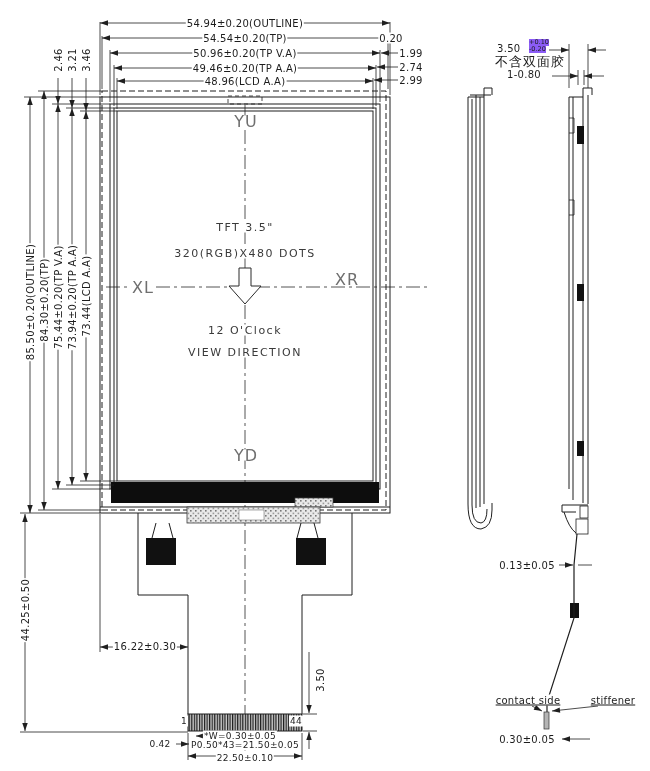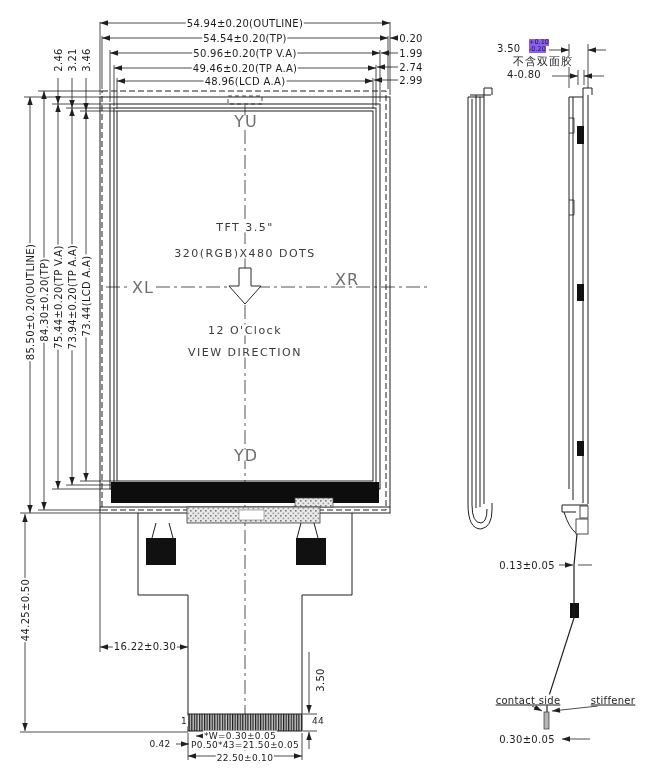--- a/index.html
+++ b/index.html
@@ -7,21 +7,21 @@
           font-family:"DejaVu Sans",sans-serif;color:#1c1c1c;}
   #canvas svg{position:absolute;left:0;top:0;}
   .t{position:absolute;font-size:10px;line-height:11px;white-space:nowrap;background:#fff;
      padding:0 1px;transform:translate(-50%,-50%);letter-spacing:.3px;color:#1c1c1c;}
   .rot{transform:translate(-50%,-50%) rotate(-90deg);}
   .tl{position:absolute;font-size:10px;line-height:11px;white-space:nowrap;background:#fff;
       padding:0 1px;letter-spacing:.3px;color:#1c1c1c;}
   .axis{font-size:16px;letter-spacing:1px;color:#6f6f6f;background:#fff;}
   .spec{font-size:11px;letter-spacing:1.5px;color:#3a3a3a;}
   .under{text-decoration:underline;text-align:center;}
-  .cn{font-size:11px;letter-spacing:1px;margin-left:18px;}
+  .cn{font-size:13px;letter-spacing:1px;}
   .tol{position:absolute;font-size:6.5px;line-height:7px;white-space:nowrap;background:#8b5cf6;}
   .tiny{font-size:9px;}
 </style>
 </head>
 <body>
 
 <div id="canvas">
 
 <svg width="650" height="771" viewBox="0 0 650 771">
   <defs>
@@ -185,21 +185,21 @@
     <line x1="590" y1="739" x2="562" y2="739" marker-end="url(#ar)"></line>
   </g>
 </svg>
 
   <span class="t" style="left:245px;top:23px">54.94±0.20(OUTLINE)</span>
   <span class="t" style="left:245px;top:38px">54.54±0.20(TP)</span>
   <span class="t" style="left:245px;top:53px">50.96±0.20(TP V.A)</span>
   <span class="t" style="left:245px;top:68px">49.46±0.20(TP A.A)</span>
   <span class="t" style="left:245px;top:81px">48.96(LCD A.A)</span>
 
-  <span class="t" style="left:411px;top:38px">0.20</span>
+  <span class="t" style="left:391px;top:38px">0.20</span>
   <span class="t" style="left:411px;top:53px">1.99</span>
   <span class="t" style="left:411px;top:67px">2.74</span>
   <span class="t" style="left:411px;top:80px">2.99</span>
 
   <span class="t rot" style="left:58px;top:60px">2.46</span>
   <span class="t rot" style="left:72px;top:60px">3.21</span>
   <span class="t rot" style="left:86px;top:60px">3.46</span>
 
   <span class="t rot" style="left:30px;top:302px">85.50±0.20(OUTLINE)</span>
   <span class="t rot" style="left:44px;top:300px">84.30±0.20(TP)</span>
@@ -219,24 +219,24 @@
   <span class="t spec" style="left:245px;top:330px">12 O'Clock</span>
   <span class="t spec" style="left:245px;top:352px">VIEW DIRECTION</span>
 
   <span class="t" style="left:145px;top:646px">16.22±0.30</span>
   <span class="t rot" style="left:320px;top:680px">3.50</span>
   <span class="t tiny" style="left:240px;top:736px">*W=0.30±0.05</span>
   <span class="t tiny" style="left:160px;top:744px">0.42</span>
   <span class="t tiny" style="left:245px;top:745px">P0.50*43=21.50±0.05</span>
   <span class="t tiny" style="left:245px;top:758px">22.50±0.10</span>
   <span class="t tiny" style="left:184px;top:721px">1</span>
-  <span class="t tiny" style="left:318px;top:721px">44</span>
+  <span class="t tiny" style="left:296px;top:721px">44</span>
 
   <span class="tl" style="left:496px;top:43px">3.50</span>
   <span class="tol" style="left:529px;top:39px">+0.10</span>
   <span class="tol" style="left:529px;top:46px">-0.20</span>
   <span class="tl cn" style="left:494px;top:56px">不含双面胶</span>
-  <span class="tl" style="left:506px;top:69px">4-0.80</span>
+  <span class="tl" style="left:506px;top:69px">1-0.80</span>
   <span class="t" style="left:527px;top:565px">0.13±0.05</span>
   <span class="t under" style="left:528px;top:700px">contact side</span>
   <span class="t under" style="left:613px;top:700px">stiffener</span>
   <span class="t" style="left:527px;top:739px">0.30±0.05</span>
 </div>
 
 </body></html>

